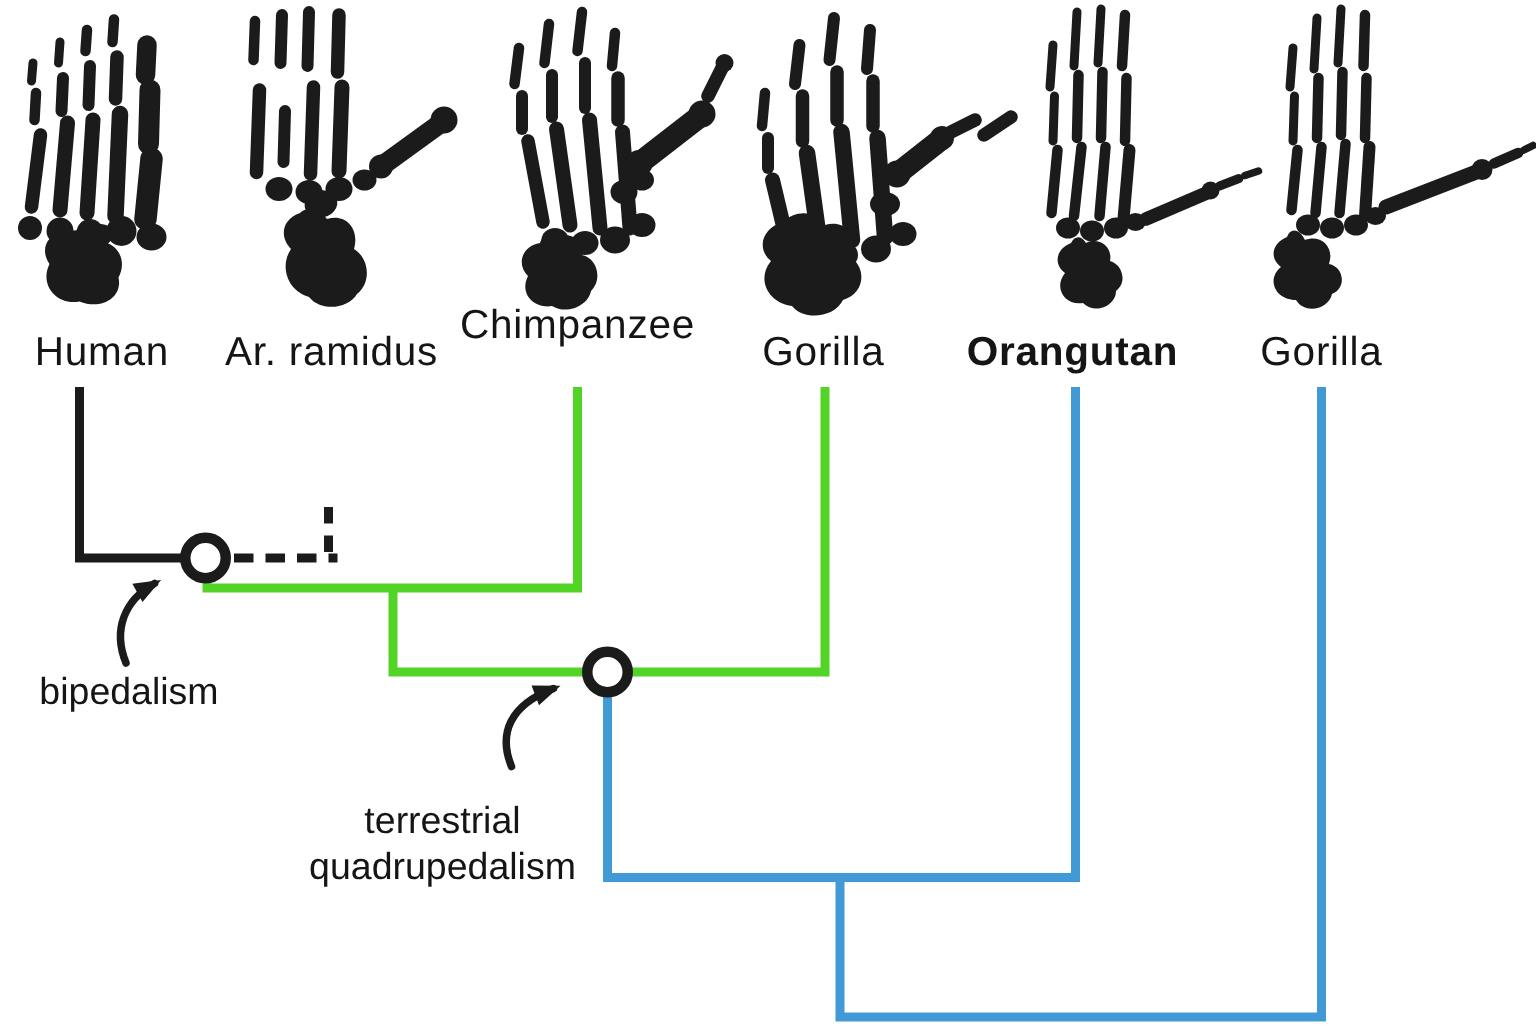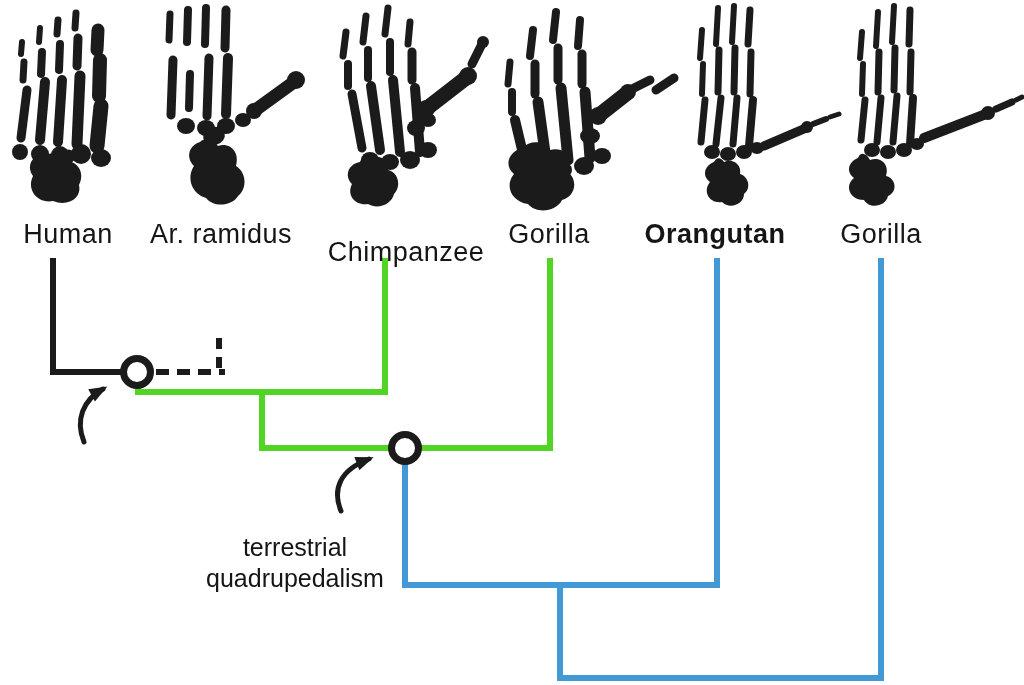--- a/index.html
+++ b/index.html
@@ -199,20 +199,21 @@
 
     <circle class="node" cx="137" cy="372" r="13.5"></circle>
     <circle class="node" cx="405" cy="448" r="13.5"></circle>
 
     <path class="arrow" d="M84 442 C75 420 83 400 103 389" marker-end="url(#ah)"></path>
     <path class="arrow" d="M341 511 C332 489 340 470 369 459" marker-end="url(#ah)"></path>
   </svg>
 
   <div class="species-label" style="left:68px;  top:219px;">Human</div>
   <div class="species-label italic" style="left:221px; top:219px;">Ar. ramidus</div>
-  <div class="species-label" style="left:385px; top:237px;margin-left:21px;">Chimpanzee</div>
+  <div class="species-label" style="left:385px; top:201px;">Chimpanzee</div>
   <div class="species-label" style="left:549px; top:219px;">Gorilla</div>
   <div class="species-label" style="left:715px; top:219px;font-weight:bold;">Orangutan</div>
   <div class="species-label" style="left:881px; top:219px;">Gorilla</div>
 
+  <div class="annot" style="left:86px; top:446px; width:170px;">bipedalism</div>
   <div class="annot" style="left:295px; top:532px; width:205px;">terrestrial quadrupedalism</div>
 
 </div>
 
 </body></html>

